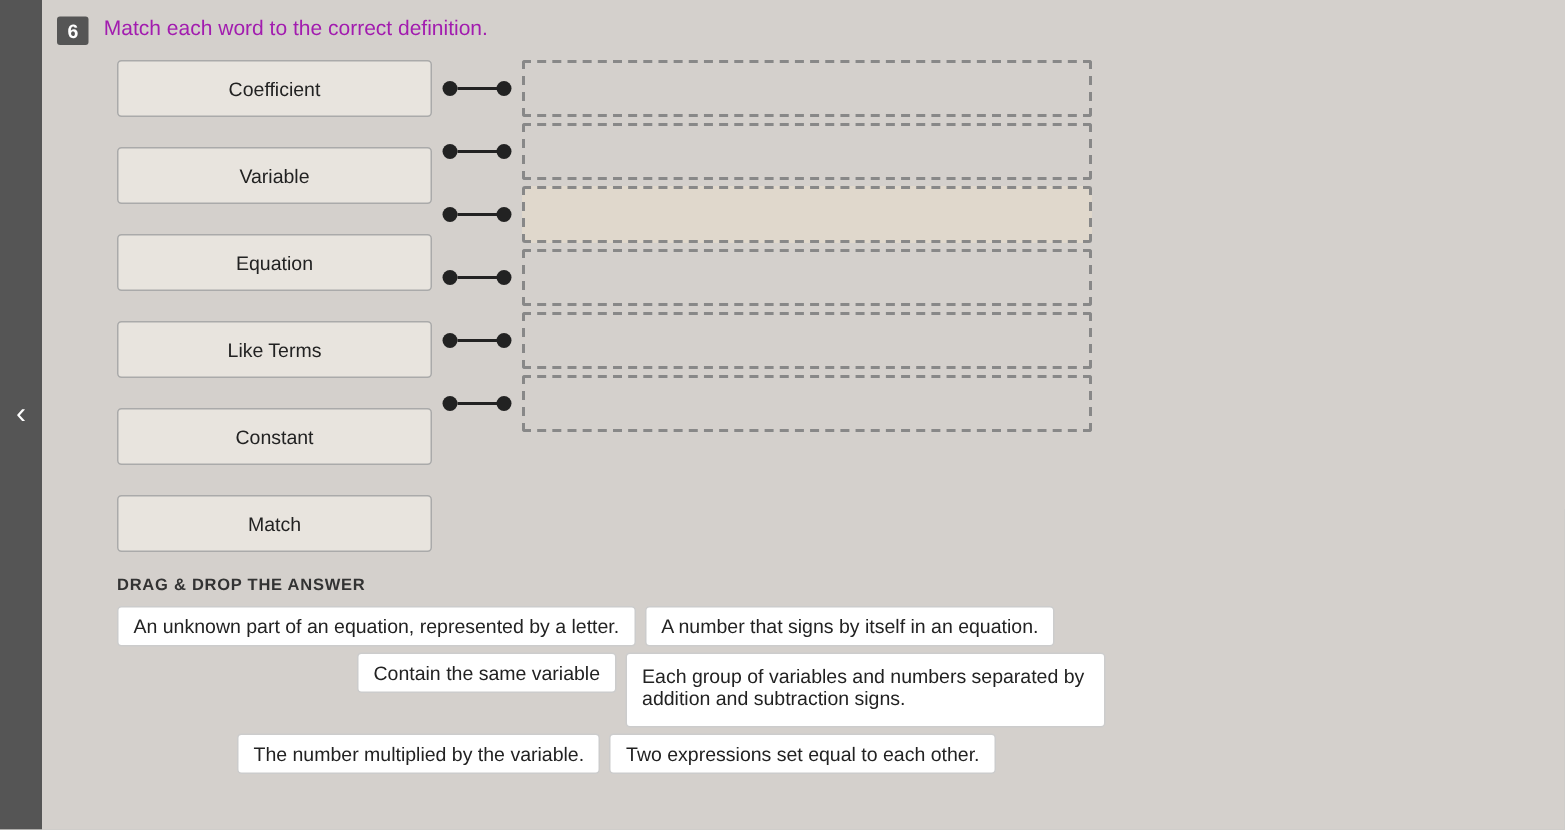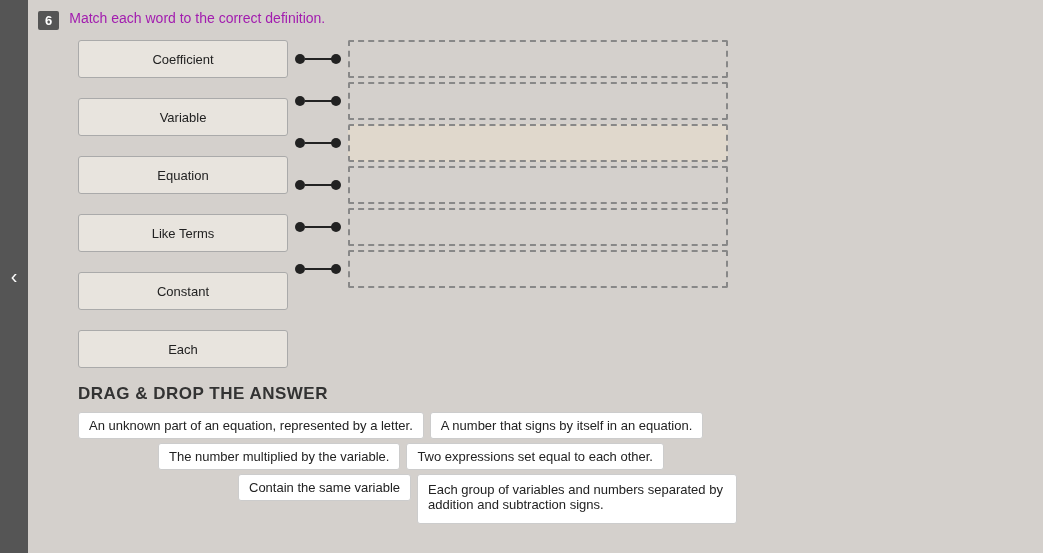--- a/index.html
+++ b/index.html
@@ -112,21 +112,21 @@
     }
     .definition-box.filled {
       background: #e0d8cc;
     }
     .drag-drop-section {
       margin-top: 16px;
       margin-left: 40px;
       background: #d4d0cc;
     }
     .drag-drop-label {
-      font-size: 17px;
+      font-size: 11px;
       font-weight: bold;
       color: #333;
       letter-spacing: 0.5px;
       margin-bottom: 8px;
     }
     .answer-tiles {
       display: flex;
       flex-direction: column;
       gap: 4px;
     }
@@ -167,21 +167,21 @@
   </div>
 
   <div class="matching-area">
 
     <div class="terms-column">
       <div class="term-box">Coefficient</div>
       <div class="term-box">Variable</div>
       <div class="term-box">Equation</div>
       <div class="term-box">Like Terms</div>
       <div class="term-box">Constant</div>
-      <div class="term-box">Each</div>
+      <div class="term-box">Match</div>
     </div>
 
     <div class="connectors-column">
 
       <div class="connector">
         <svg viewBox="0 0 52 20">
             <circle cx="8" cy="10" r="5" fill="#222"></circle>
             <line x1="13" y1="10" x2="44" y2="10" stroke="#222" stroke-width="2"></line>
             <circle cx="44" cy="10" r="5" fill="#222"></circle>
           </svg>
@@ -236,24 +236,24 @@
   <div class="drag-drop-section">
     <div class="drag-drop-label">DRAG &amp; DROP THE ANSWER</div>
     <div class="answer-tiles">
 
       <div class="answer-row">
         <div class="answer-tile">An unknown part of an equation, represented by a letter.</div>
         <div class="answer-tile">A number that signs by itself in an equation.</div>
       </div>
 
       <div class="answer-row">
+        <div class="answer-tile" style="margin-left:160px;">Contain the same variable</div>
+        <div class="answer-tile tall">Each group of variables and numbers separated by addition and subtraction signs.</div>
+      </div>
+
+      <div class="answer-row">
         <div class="answer-tile" style="margin-left:80px;">The number multiplied by the variable.</div>
         <div class="answer-tile">Two expressions set equal to each other.</div>
       </div>
 
-      <div class="answer-row">
-        <div class="answer-tile" style="margin-left:160px;">Contain the same variable</div>
-        <div class="answer-tile tall">Each group of variables and numbers separated by addition and subtraction signs.</div>
-      </div>
-
     </div>
   </div>
 </div>
 
 </body></html>

